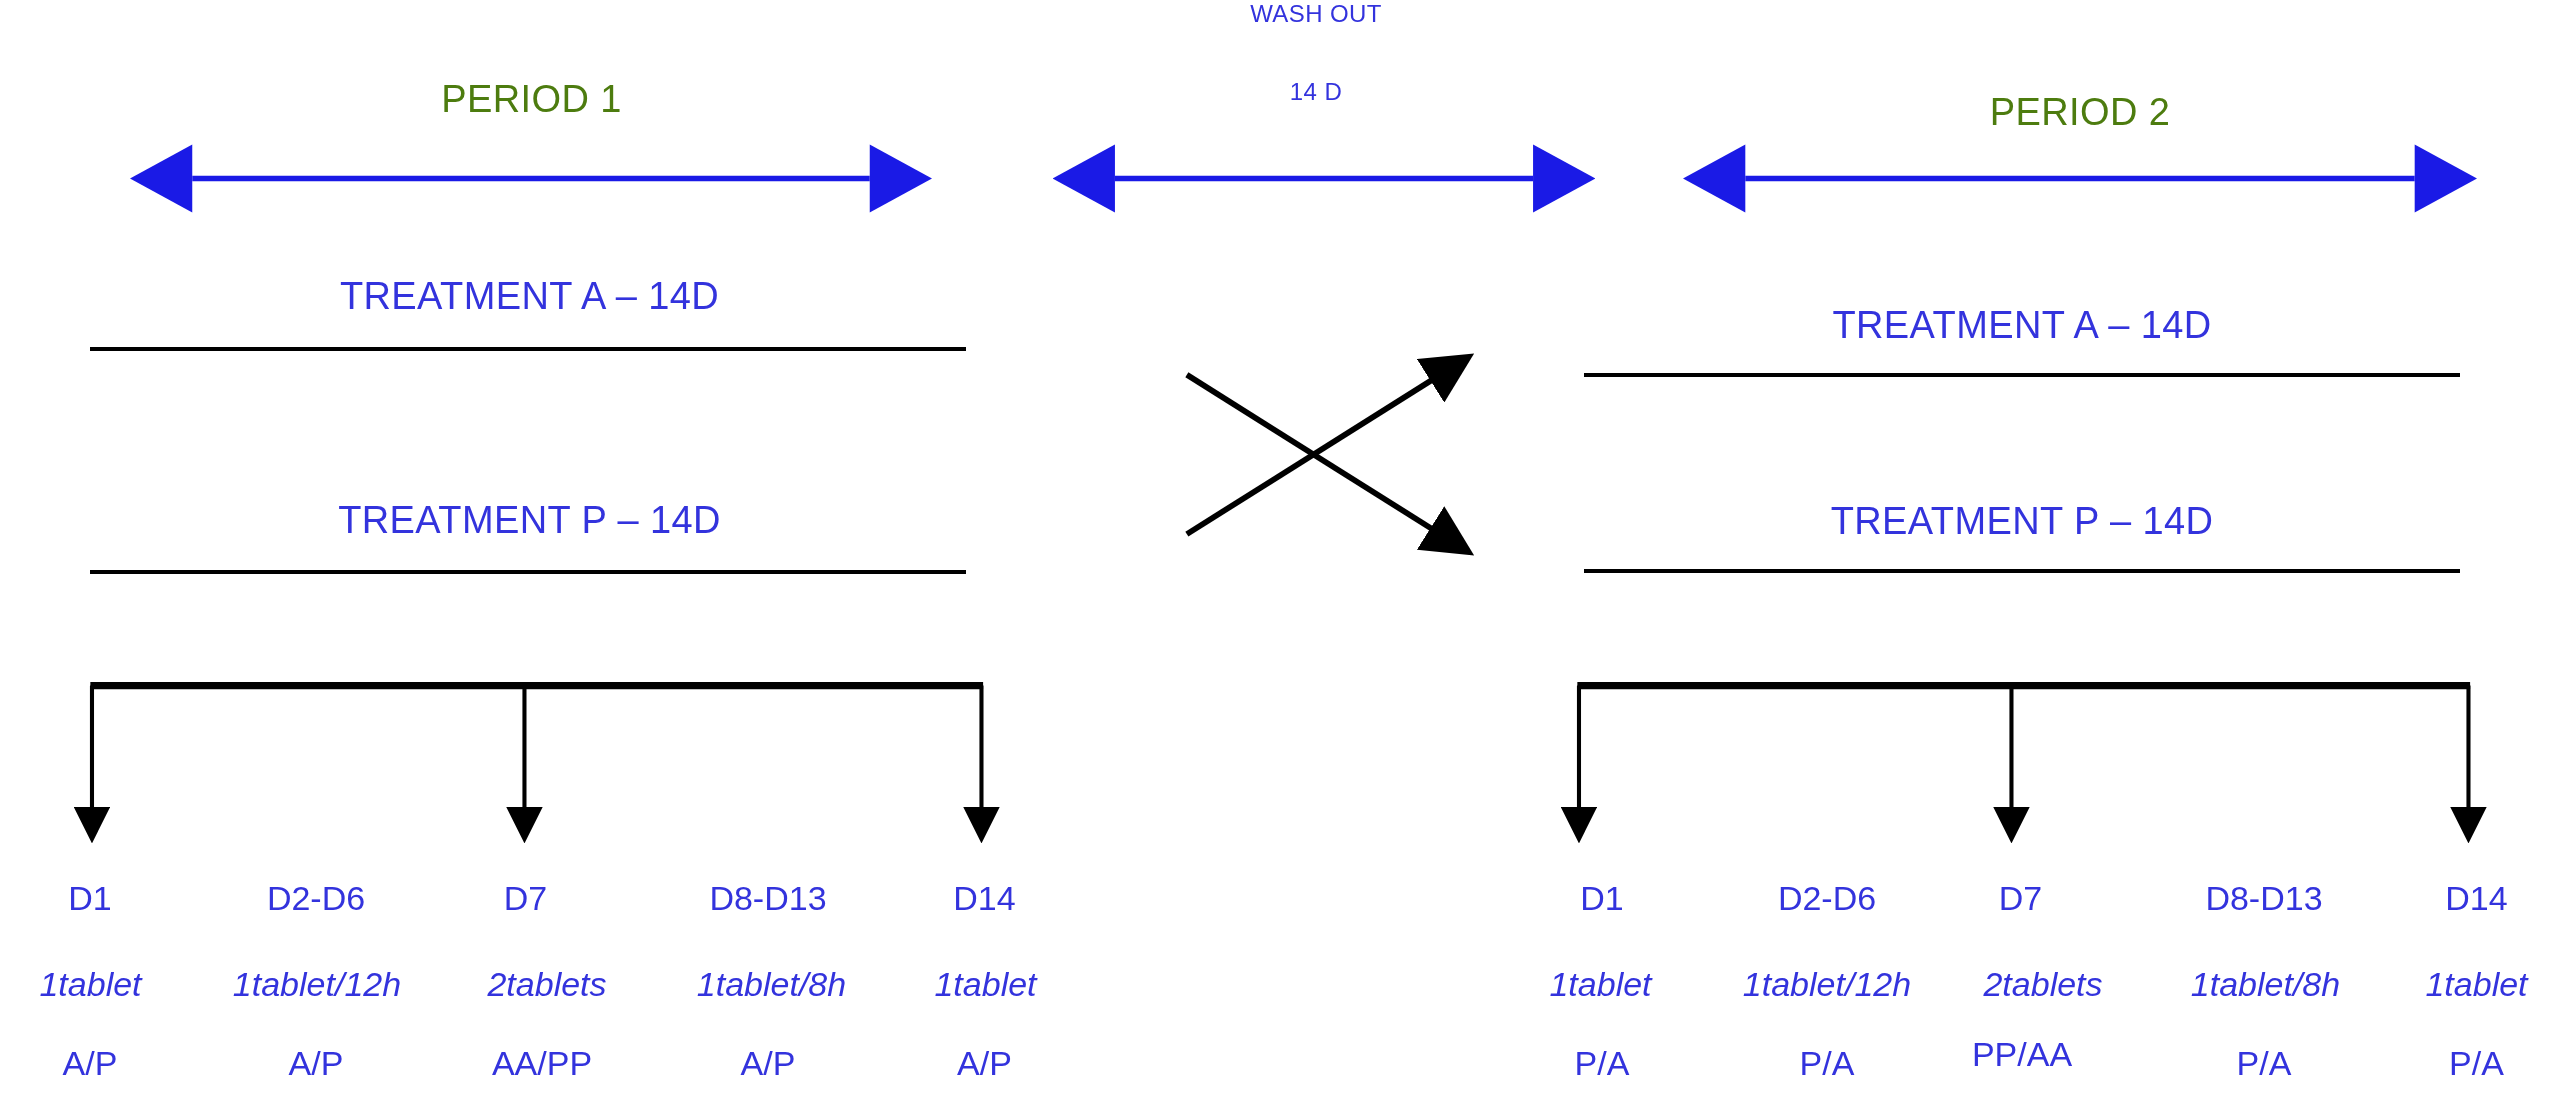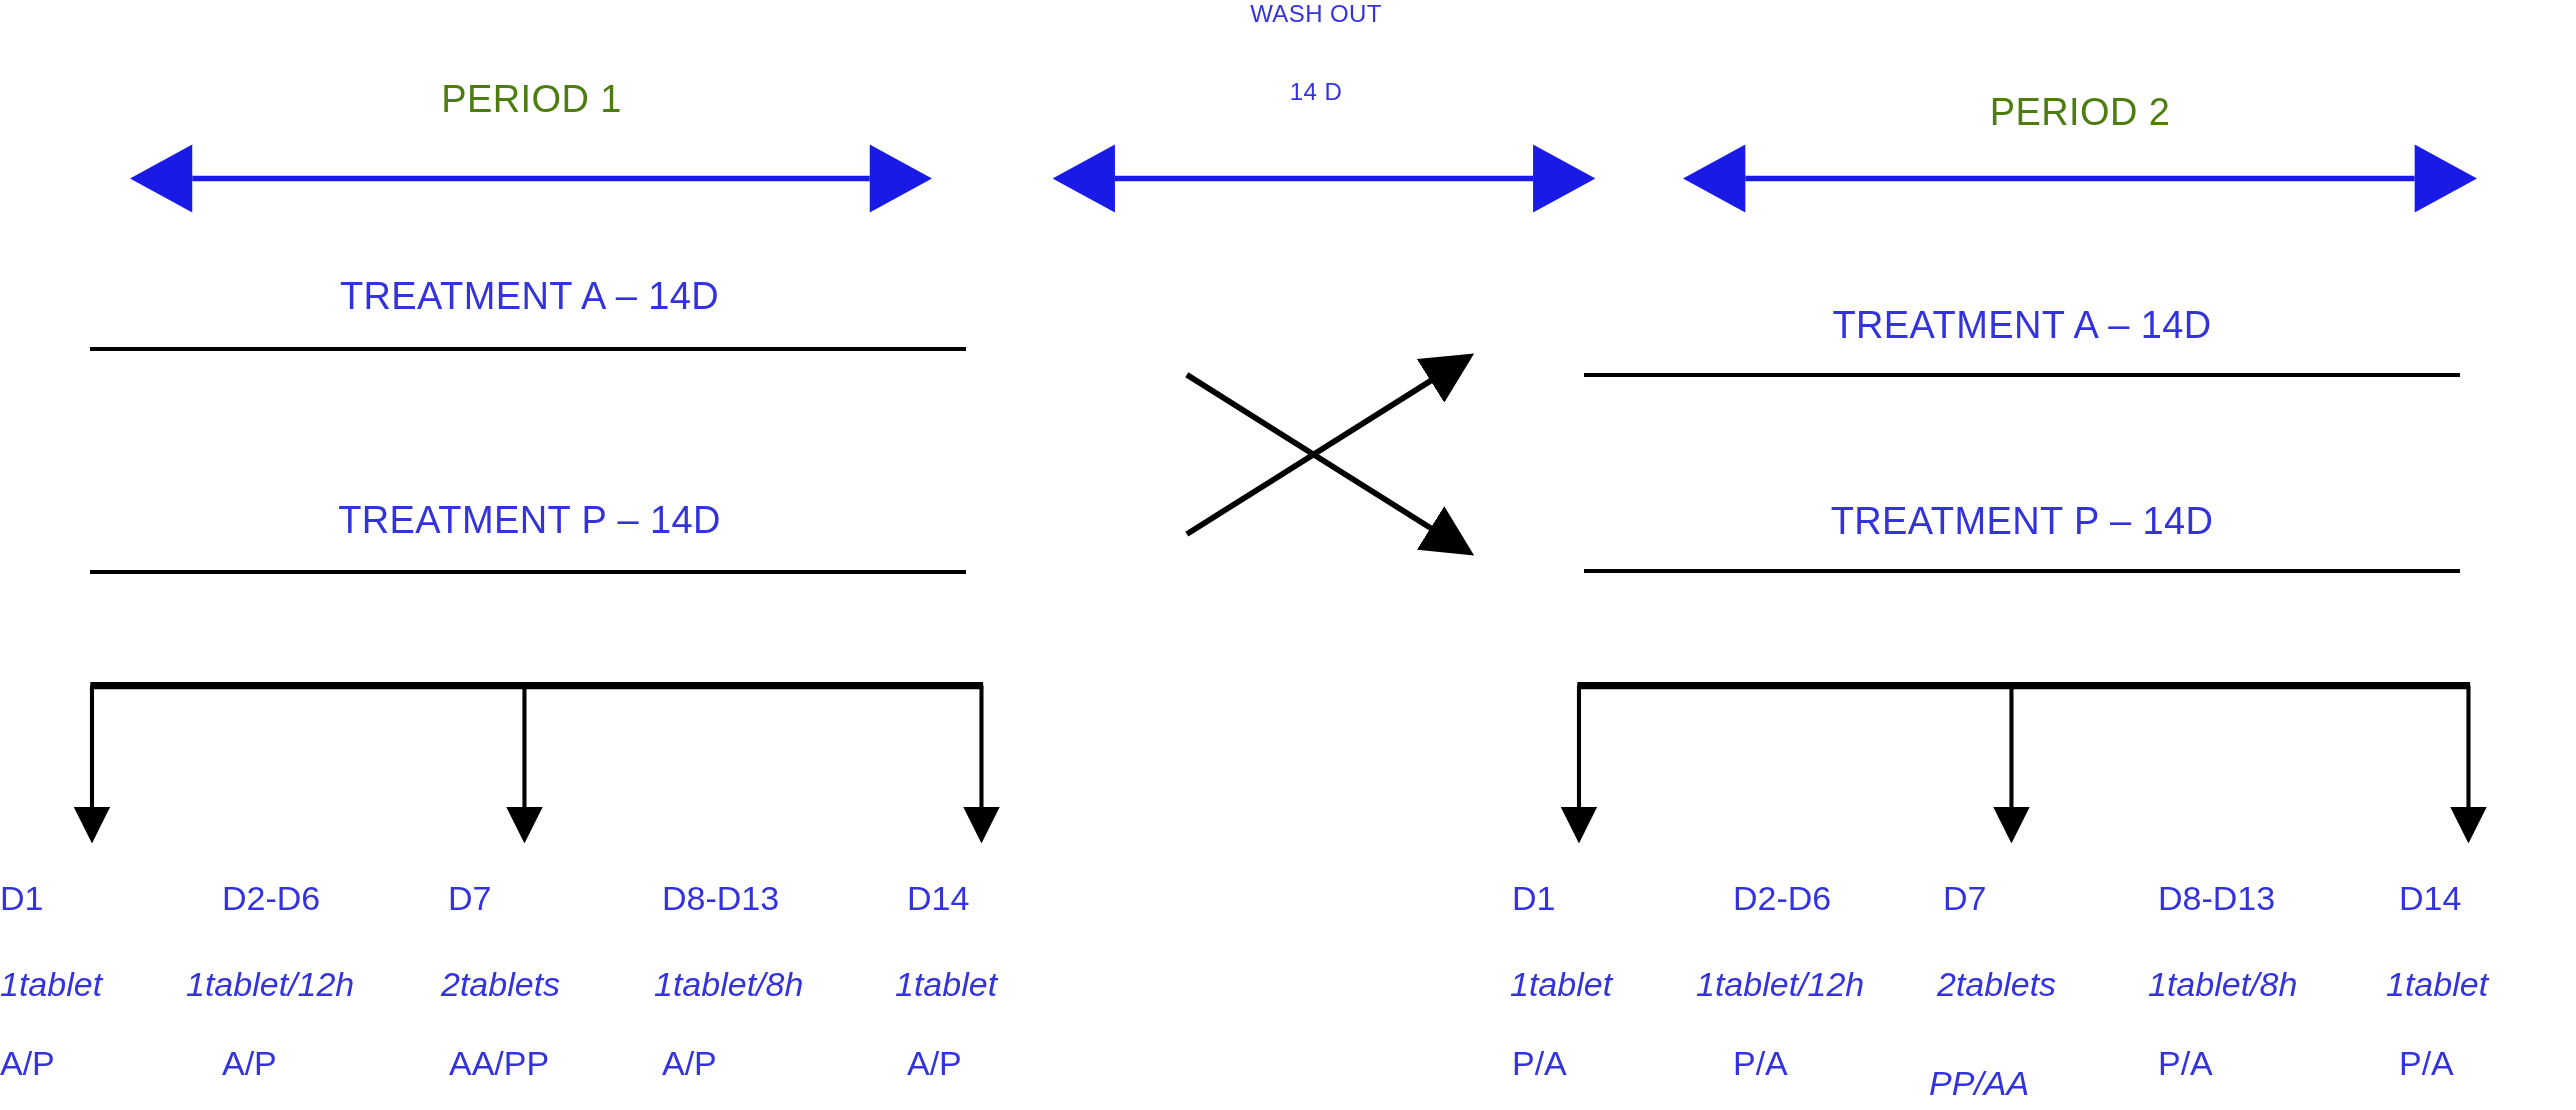--- a/index.html
+++ b/index.html
@@ -42,20 +42,21 @@
     white-space: nowrap;
   }
   .rule {
     background: #000000;
     height: 4.1px;
   }
   .day-label, .dose-label, .seq-label {
     color: #3333dd;
     font-size: 34px;
     font-weight: 400;
+    text-align: center;
     white-space: nowrap;
   }
   .dose-label { font-size: 34px; font-style: italic; }
   svg { display: block; overflow: visible; }
 </style>
 </head>
 <body>
 
 <div id="canvas">
 
@@ -153,18 +154,18 @@
   <div class="abs day-label" style="left:2399px; top:879px; width:155px;">D14</div>
 
   <div class="abs dose-label" style="left:1510px; top:965px; width:181px;">1tablet</div>
   <div class="abs dose-label" style="left:1696px; top:965px; width:262px;">1tablet/12h</div>
   <div class="abs dose-label" style="left:1937px; top:965px; width:212px;">2tablets</div>
   <div class="abs dose-label" style="left:2148px; top:965px; width:235px;">1tablet/8h</div>
   <div class="abs dose-label" style="left:2386px; top:965px; width:181px;">1tablet</div>
 
   <div class="abs seq-label" style="left:1512px; top:1044px; width:180px;">P/A</div>
   <div class="abs seq-label" style="left:1733px; top:1044px; width:188px;">P/A</div>
-  <div class="abs seq-label" style="left:1929px; top:1064px; width:186px;font-style:italic;">PP/AA</div>
+  <div class="abs seq-label" style="left:1929px; top:1035px; width:186px;">PP/AA</div>
   <div class="abs seq-label" style="left:2158px; top:1044px; width:212px;">P/A</div>
   <div class="abs seq-label" style="left:2399px; top:1044px; width:155px;">P/A</div>
 
 </div>
 
 
 </body></html>

